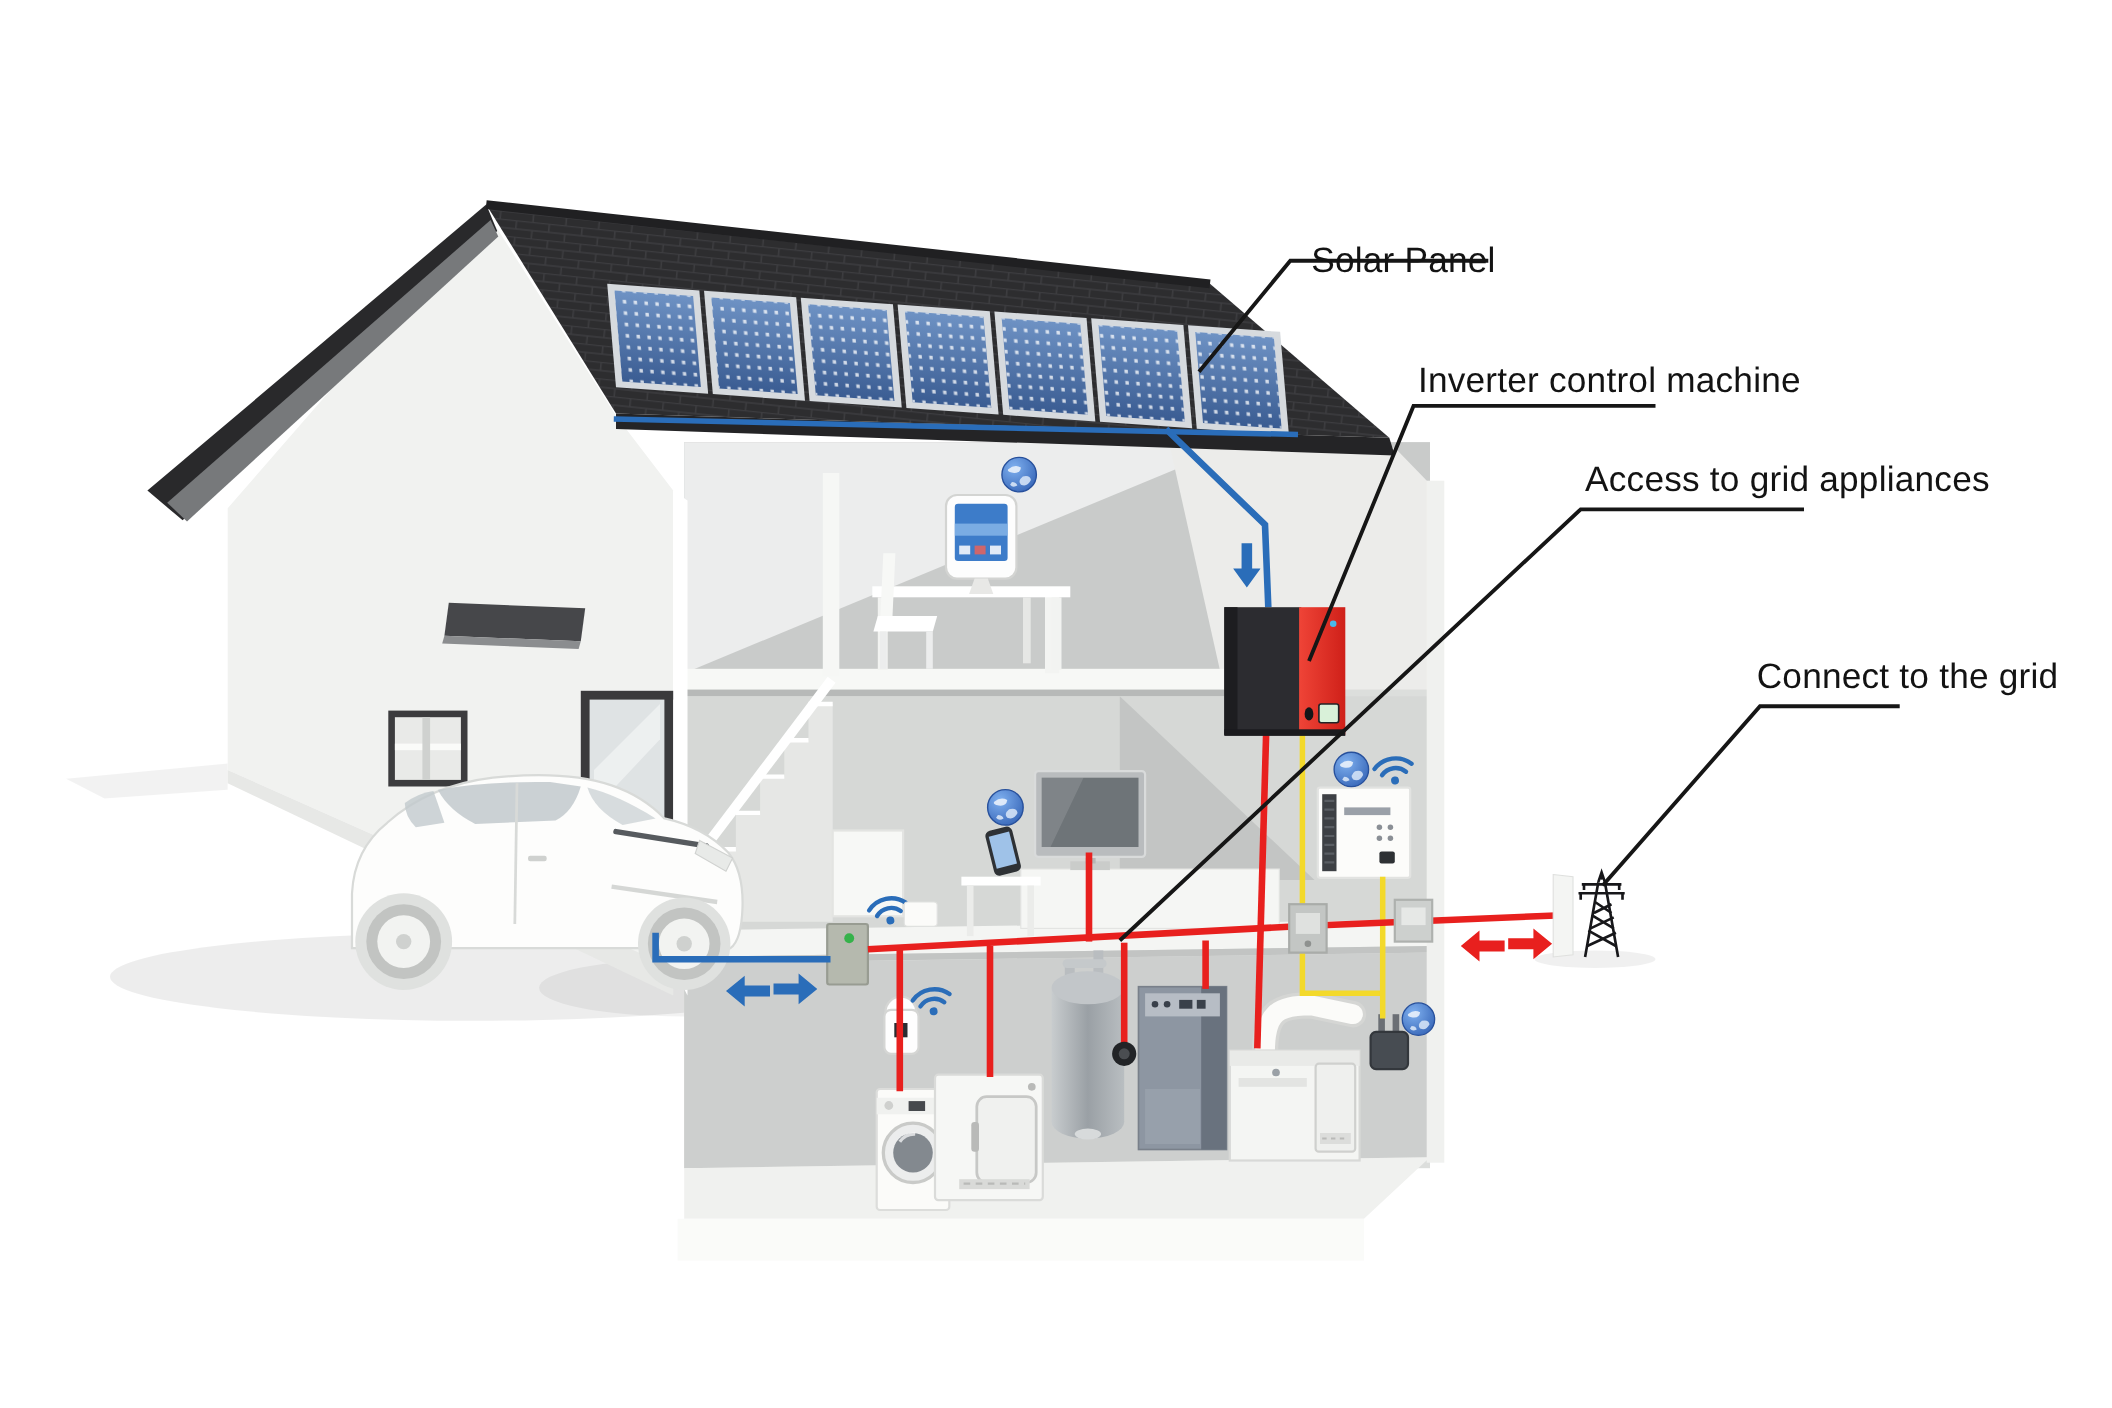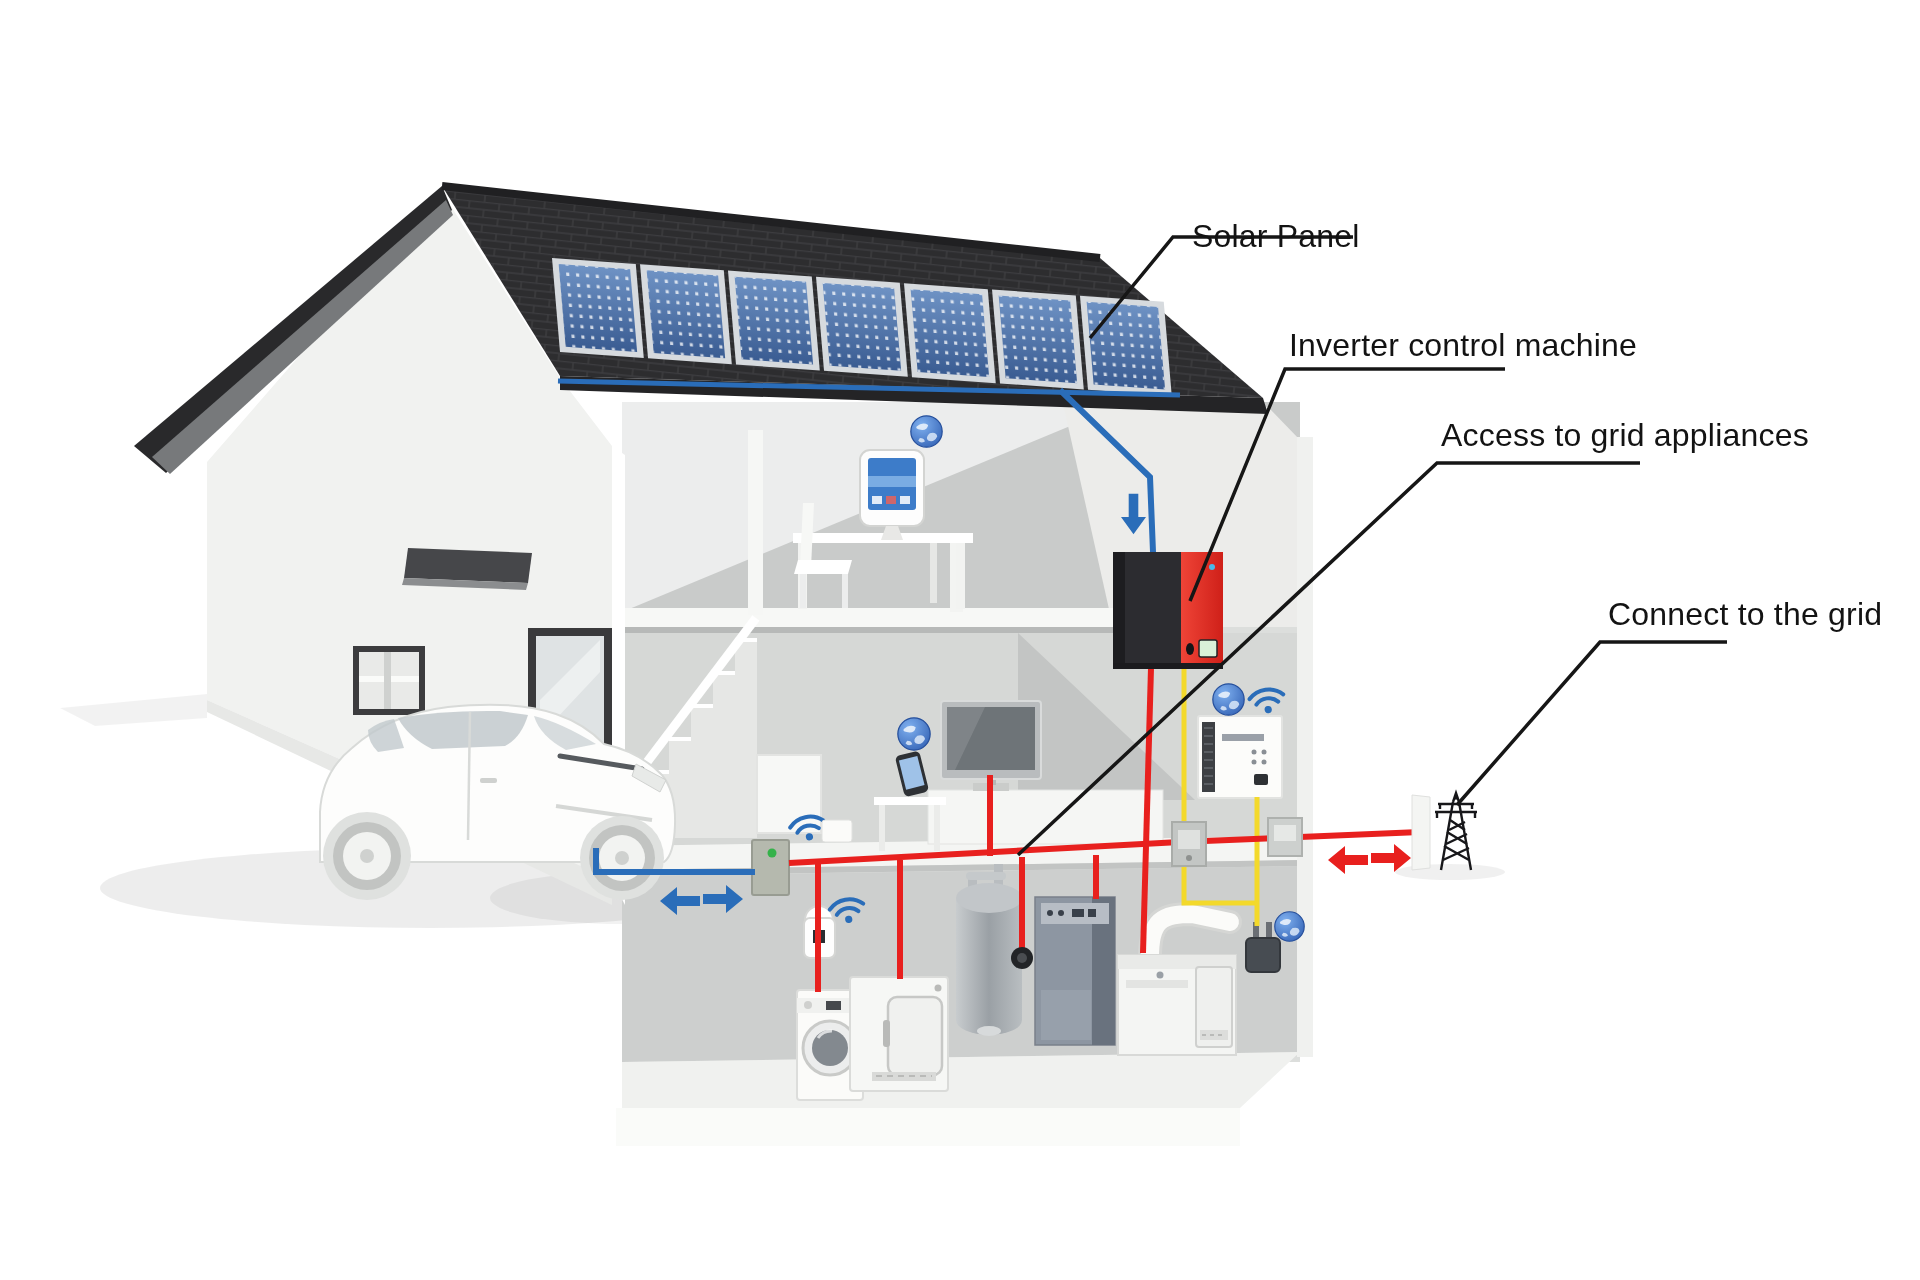--- a/index.html
+++ b/index.html
@@ -382,14 +382,14 @@
     <polyline points="1353,237 1173,237 1090,338"></polyline>
     <polyline points="1505,369 1285,369 1190,601"></polyline>
     <polyline points="1640,463 1437,463 1018,855"></polyline>
     <polyline points="1727,642 1600,642 1457,805"></polyline>
   </g>
 </svg>
 
 <div class="label" style="left:1192px; top:178px;margin-top:40px;">Solar Panel</div>
 <div class="label" style="left:1289px; top:327px;text-align:center;">Inverter control machine</div>
 <div class="label" style="left:1441px; top:417px;">Access to grid appliances</div>
-<div class="label" style="left:1597px; top:596px;margin-left:11px;">Connect to the grid</div>
+<div class="label" style="left:1597px; top:596px;">Connect to the grid</div>
 </div>
 
 </body></html>

